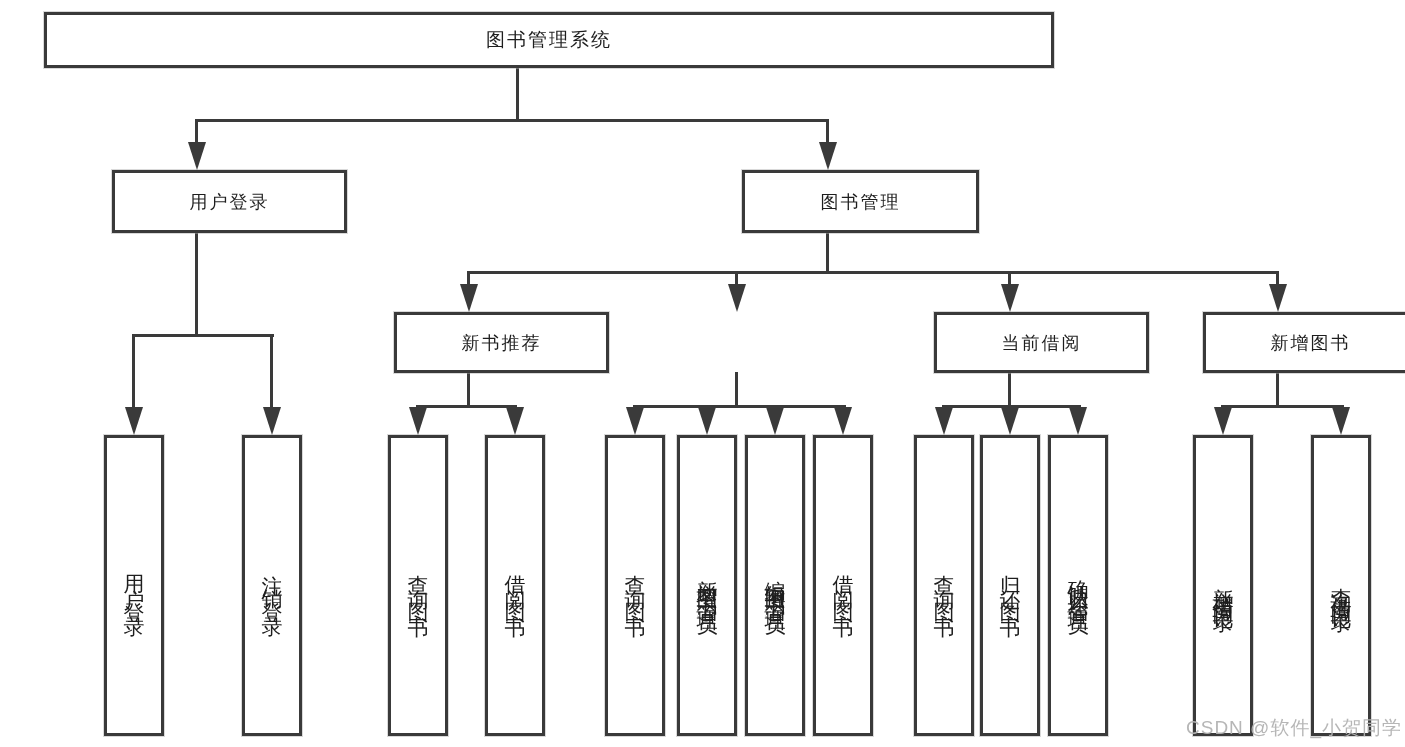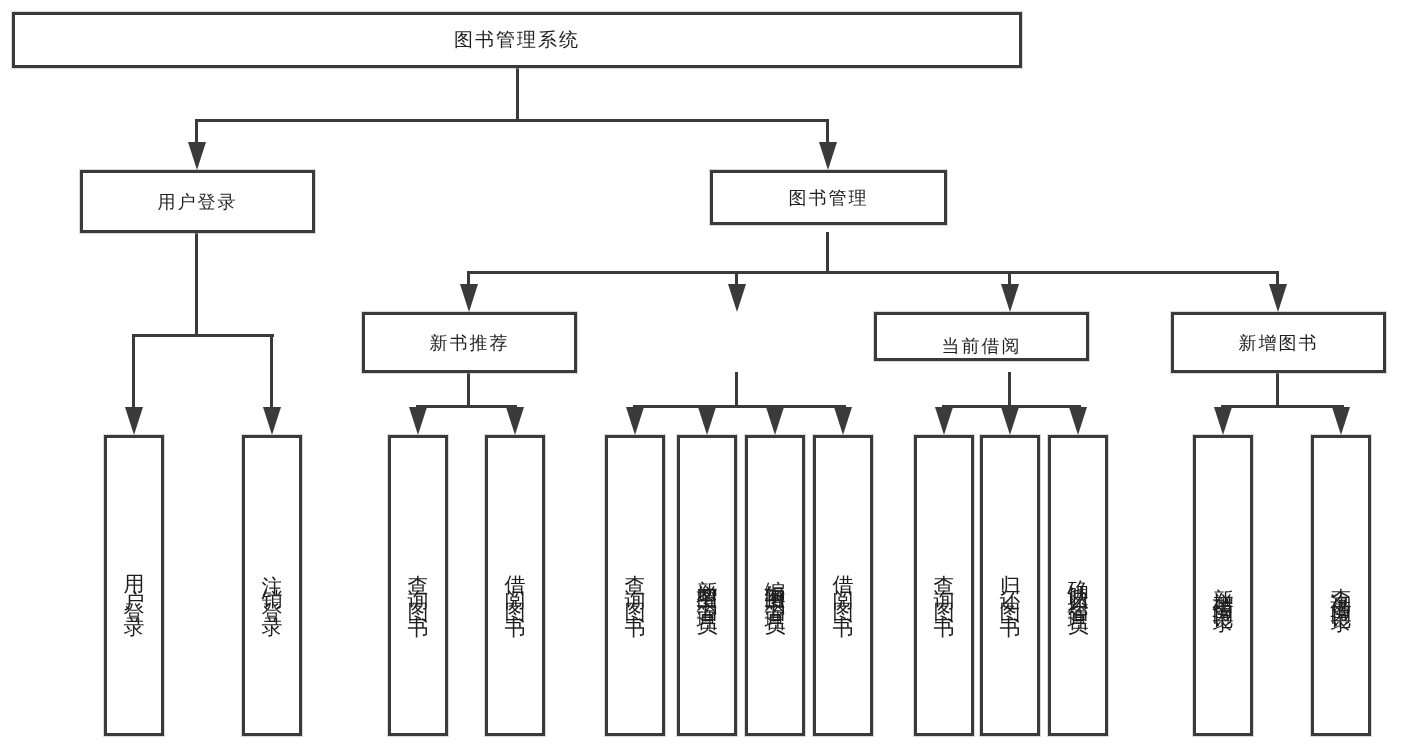--- a/index.html
+++ b/index.html
@@ -17,20 +17,21 @@
     border: 3px solid #3a3a3a;
     box-sizing: border-box;
     display: flex;
     align-items: center;
     justify-content: center;
     font-size: 18px;
     color: #1e1e1e;
     letter-spacing: 2px;
     box-shadow: 0 0 0 1px rgba(170,170,170,0.45);
     z-index: 1;
+    margin-left: 32px;
   }
   .root-box { font-size: 19px; }
   .vbox {
     position: absolute;
     background: #ffffff;
     border: 3px solid #3a3a3a;
     box-sizing: border-box;
     display: flex;
     align-items: center;
     justify-content: center;
@@ -76,28 +77,28 @@
 
 <div class="canvas">
 
   <div class="box root-box" style="left:12px; top:12px; width:1010px; height:56px;">
     <span>图书管理系统</span>
   </div>
 
   <div class="box" style="left:80px; top:170px; width:235px; height:63px;">
     <span>用户登录</span>
   </div>
-  <div class="box" style="left:710px; top:170px; width:237px; height:55px;">
+  <div class="box" style="left:710px; top:170px; width:237px; height:63px;">
     <span>图书管理</span>
   </div>
 
   <div class="box" style="left:362px; top:312px; width:215px; height:61px;text-align:right;">
     <span>新书推荐</span>
   </div>
-  <div class="box" style="left:874px; top:312px; width:215px; height:49px;align-items:flex-end;">
+  <div class="box" style="left:902px; top:312px; width:215px; height:61px;">
     <span>当前借阅</span>
   </div>
   <div class="box" style="left:1171px; top:312px; width:215px; height:61px;">
     <span>新增图书</span>
   </div>
 
   <div class="vbox short" style="left:104px;">
     <span>用户登录</span>
   </div>
   <div class="vbox short" style="left:242px;">
@@ -179,14 +180,15 @@
   <div class="arrow" style="left:626px; top:407px;"></div>
   <div class="arrow" style="left:698px; top:407px;"></div>
   <div class="arrow" style="left:766px; top:407px;"></div>
   <div class="arrow" style="left:834px; top:407px;"></div>
   <div class="arrow" style="left:935px; top:407px;"></div>
   <div class="arrow" style="left:1001px; top:407px;"></div>
   <div class="arrow" style="left:1069px; top:407px;"></div>
   <div class="arrow" style="left:1214px; top:407px;"></div>
   <div class="arrow" style="left:1332px; top:407px;"></div>
 
+  <div class="watermark">CSDN @软件_小贺同学</div>
 
 </div>
 
 </body></html>

